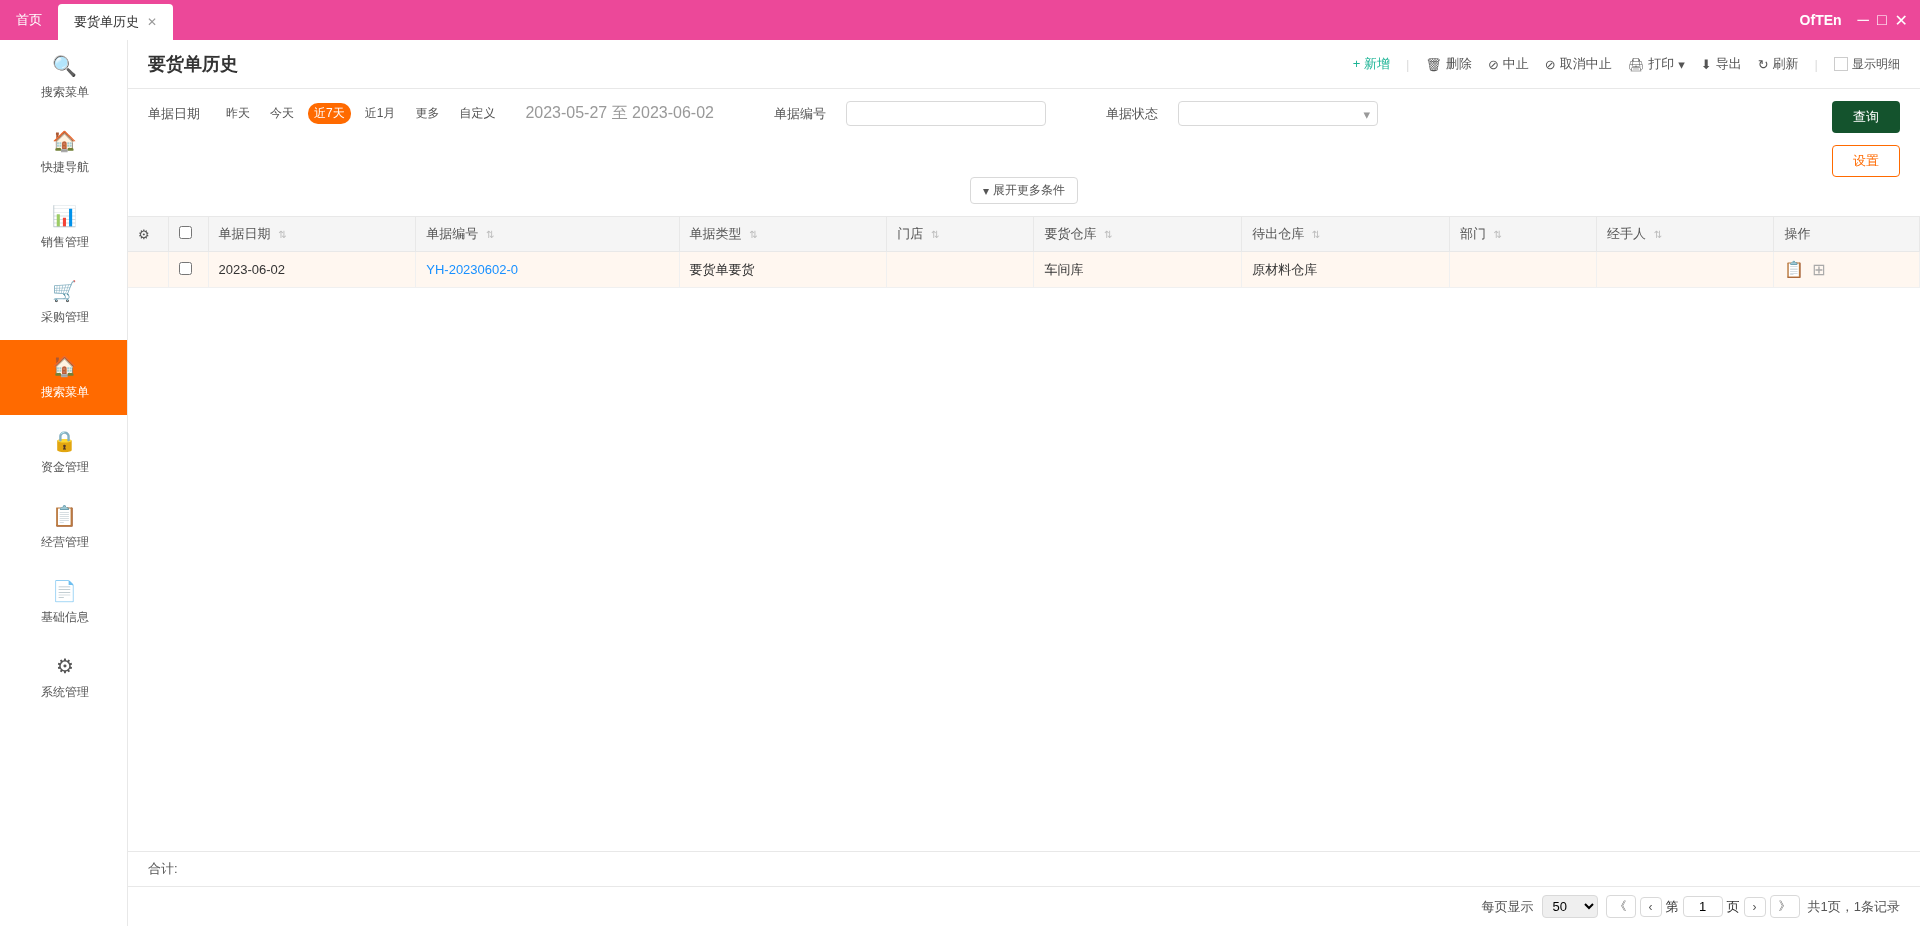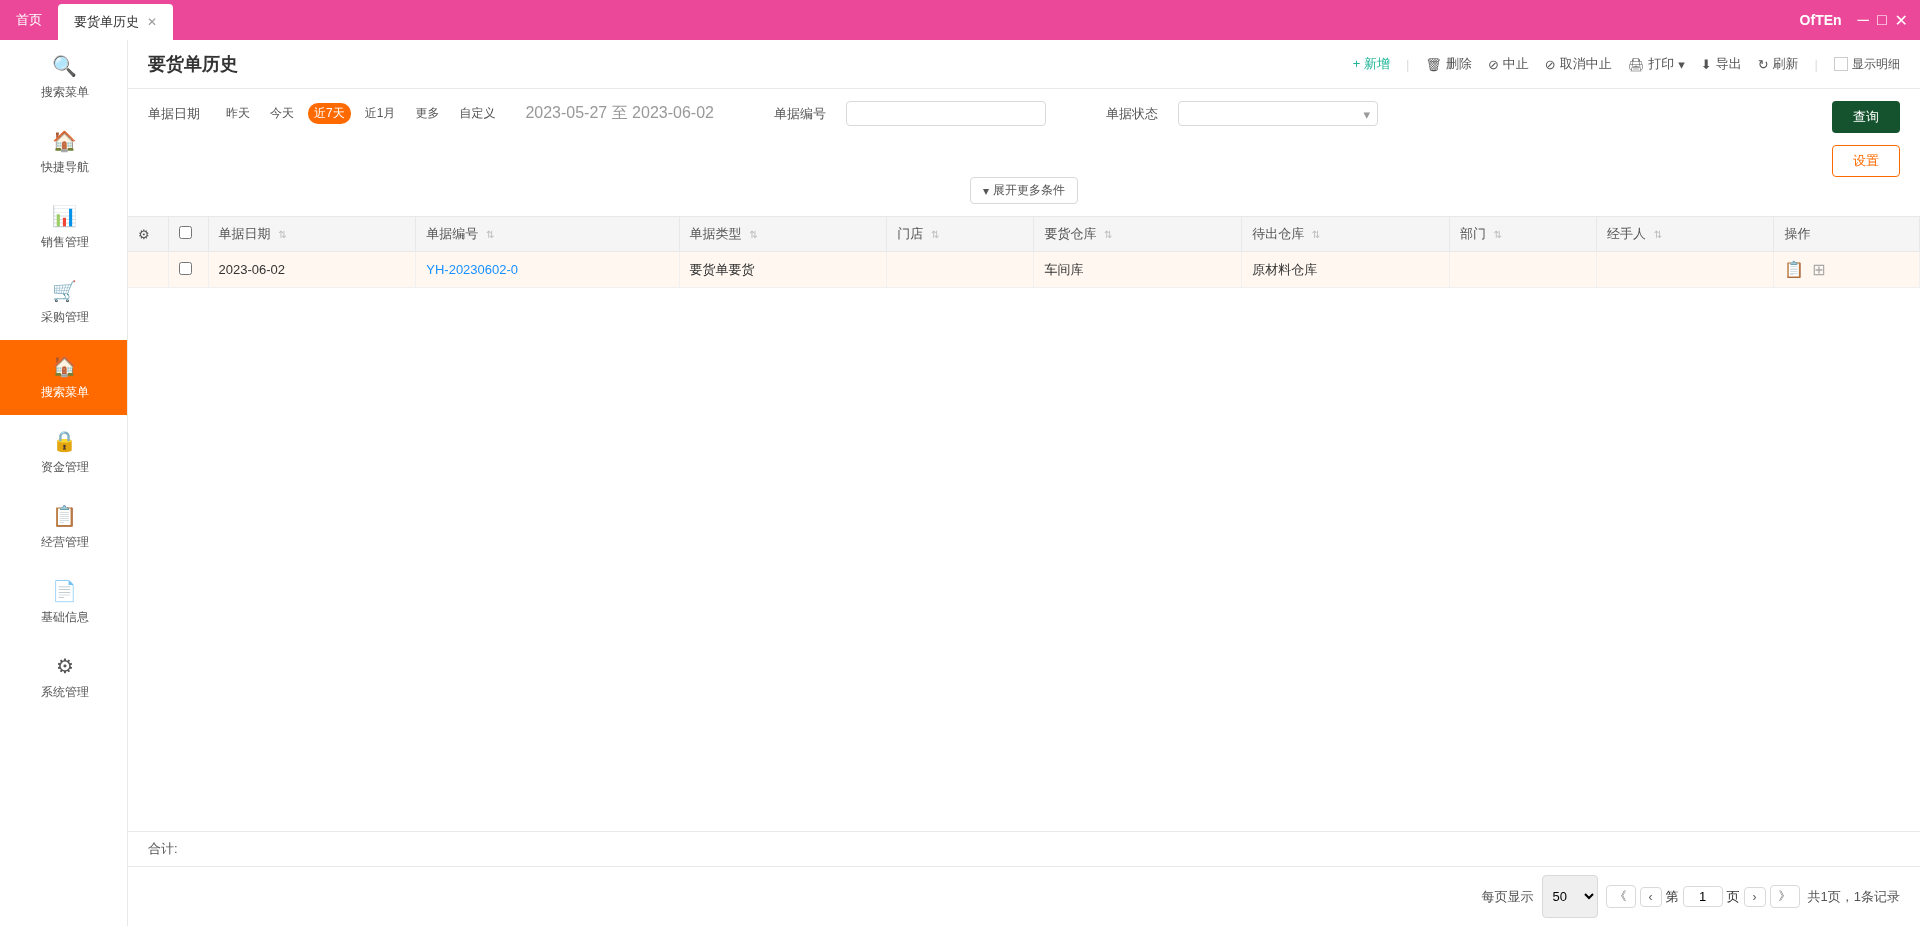--- a/index.html
+++ b/index.html
@@ -73,21 +73,21 @@
     .row-link { color: #1890ff; text-decoration: none; cursor: pointer; }
     .row-actions { display: flex; gap: 8px; align-items: center; }
     .row-action-icon { color: #aaa; cursor: pointer; font-size: 16px; }
     
     
     .table-footer { background: #fff; border-top: 1px solid #e8e8e8; padding: 8px 20px; font-size: 13px; color: #555; flex-shrink: 0; }
     
     
     .pagination-bar { background: #fff; border-top: 1px solid #e8e8e8; padding: 8px 20px; display: flex; align-items: center; justify-content: flex-end; gap: 8px; font-size: 13px; flex-shrink: 0; }
     .page-size-label { color: #555; }
-    .page-size-select { border: 1px solid #d9d9d9; border-radius: 4px; padding: 12px 6px; font-size: 13px; }
+    .page-size-select { border: 1px solid #d9d9d9; border-radius: 4px; padding: 2px 6px; font-size: 13px; }
     .page-nav { display: flex; align-items: center; gap: 4px; }
     .page-nav-btn { border: 1px solid #d9d9d9; background: #fff; border-radius: 4px; padding: 2px 8px; cursor: pointer; color: #555; font-size: 12px; }
     .page-nav-btn:disabled { color: #ccc; cursor: not-allowed; }
     .page-input { border: 1px solid #d9d9d9; border-radius: 4px; padding: 2px 6px; width: 40px; text-align: center; font-size: 13px; }
     .page-total { color: #555; text-align: center; }
     
     .sep { color: #ddd; }
   </style>
 </head>
 <body>

